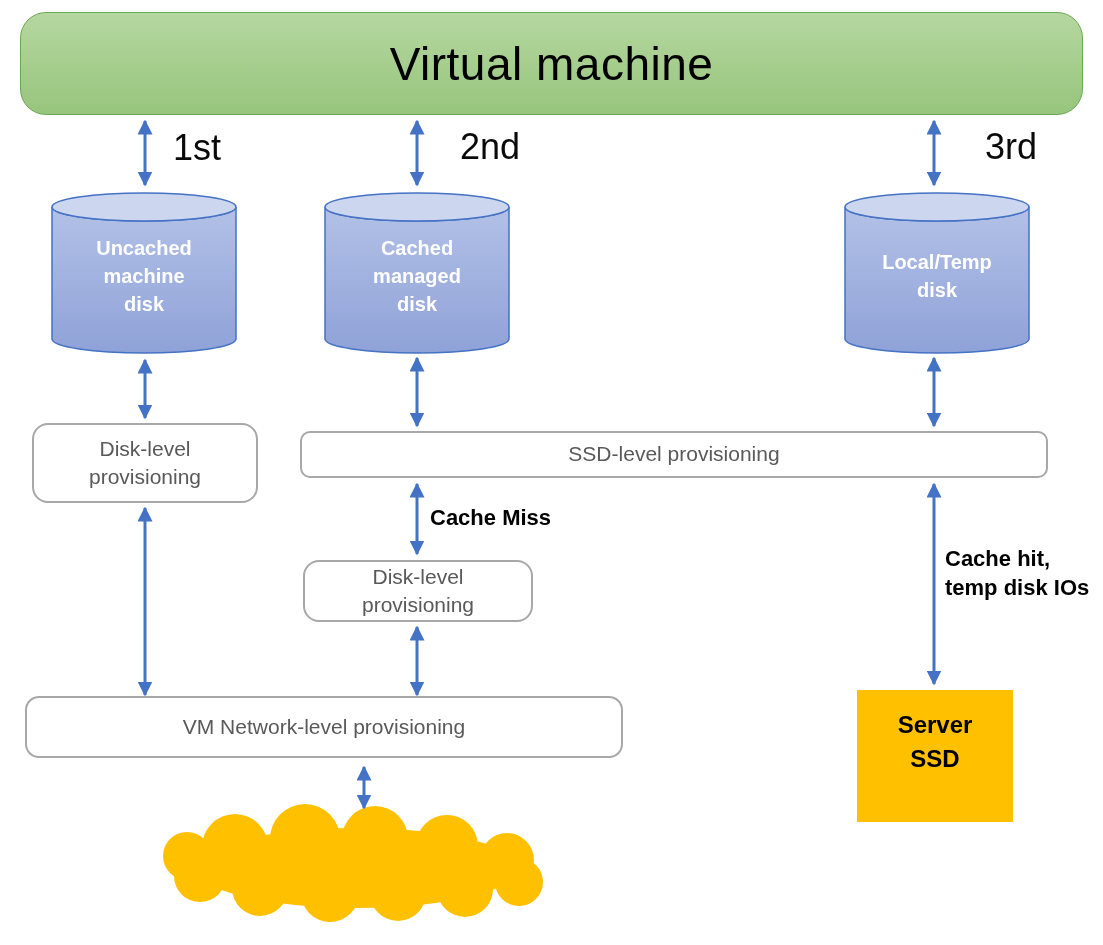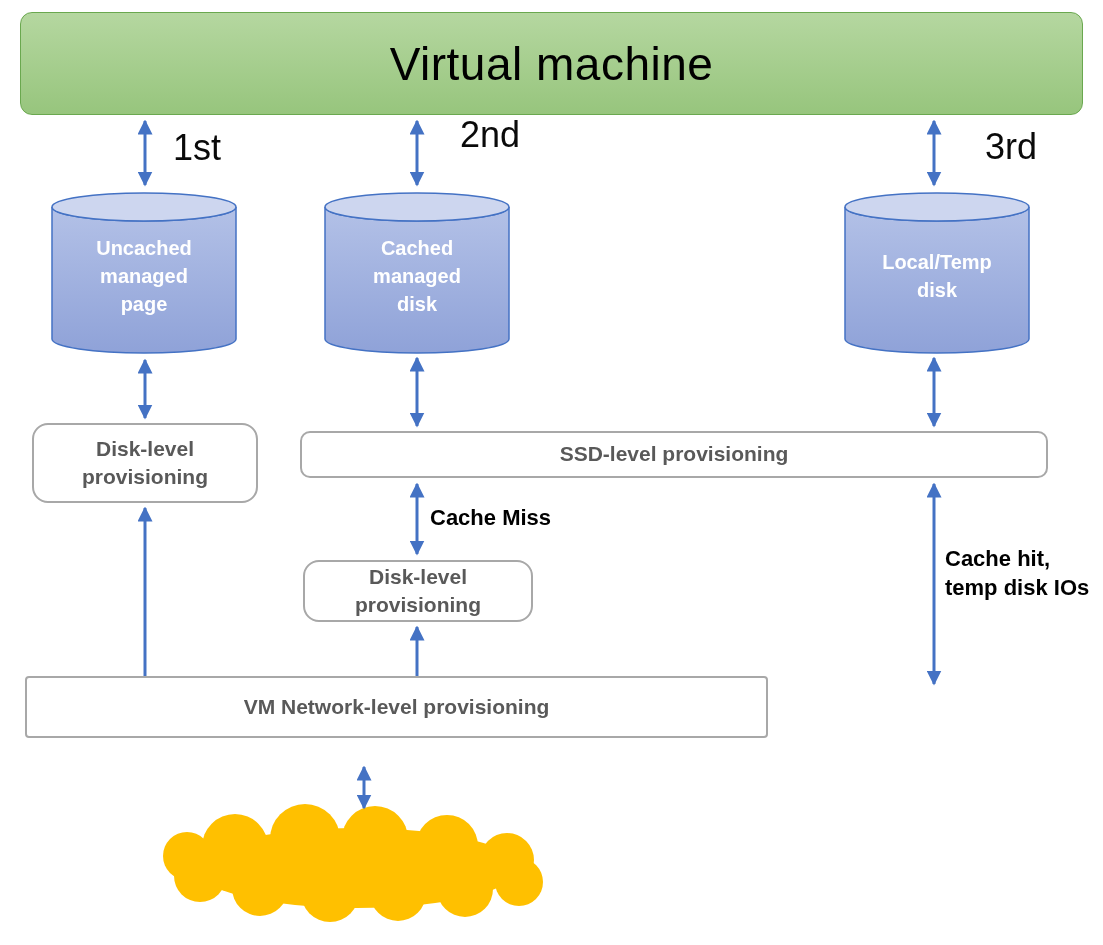--- a/index.html
+++ b/index.html
@@ -9,53 +9,53 @@
     background:#ffffff; overflow:hidden;
   }
   #shapes { position:absolute; left:0; top:0; width:1103px; height:945px; }
 
   .abs { position:absolute; box-sizing:border-box; }
 
   
   .vm-box {
     left:20px; top:12px; width:1063px; height:103px;
     border:1.6px solid var(--vm-border,#6aa84f);
-    border-radius:12px;
+    border-radius:26px;
     background:linear-gradient(180deg, var(--vm-fill-top,#b5d7a0) 0%, var(--vm-fill-bottom,#97c57d) 100%);
     display:flex; align-items:center; justify-content:center;
     font-size:46px; color:#000; letter-spacing:0.5px;
   }
 
   
   .order-label { font-size:36px; color:#0a0a0a; }
   .ord1 { left:173px; top:127px; }
-  .ord2 { left:460px; top:114px; }
+  .ord2 { left:460px; top:126px; }
   .ord3 { left:985px; top:126px; }
 
   
   .cyl-label {
     width:140px; height:128px; top:212px;
     display:flex; align-items:center; justify-content:center; text-align:center;
     color:#ffffff; font-weight:bold; font-size:20px; line-height:1.4;
   }
   .cyl1 { left:74px; }
   .cyl2 { left:347px; }
   .cyl3 { left:867px; }
 
   
   .grey-box {
     border:2px solid var(--box-border,#a8a8a8);
     background:#ffffff;
     display:flex; align-items:center; justify-content:center; text-align:center;
-    color:var(--box-text,#595959); font-weight:bold; font-size:21px; line-height:1.35;
+    color:var(--box-text,#595959); font-weight:normal; font-size:21px; line-height:1.35;
   }
   .disk-box-1 { left:32px;  top:423px; width:226px; height:80px; border-radius:16px; }
   .ssd-box    { left:300px; top:431px; width:748px; height:47px; border-radius:10px; }
   .disk-box-2 { left:303px; top:560px; width:230px; height:62px; border-radius:16px; }
-  .vmnet-box  { left:25px;  top:676px; width:743px; height:62px; border-radius:4px; }
+  .vmnet-box  { left:25px;  top:696px; width:598px; height:62px; border-radius:14px; }
   .disk-box-1 .inner, .disk-box-2 .inner { width:170px; }
 
   
   .annot { color:#000; font-weight:bold; font-size:22px; line-height:1.3; white-space:pre-line; }
   .cache-miss { left:430px; top:504px; }
   .cache-hit  { left:945px; top:545px; text-align:left; }
 
   
   .server-ssd {
     left:857px; top:690px; width:156px; height:132px;
@@ -133,21 +133,21 @@
 
   <div class="abs vm-box">
     <span>Virtual machine</span>
   </div>
 
   <div class="abs order-label ord1">1st</div>
   <div class="abs order-label ord2">2nd</div>
   <div class="abs order-label ord3">3rd</div>
 
   <div class="abs cyl-label cyl1">
-    <span style="width:120px;">Uncached managed page</span>
+    <span style="width:120px;">Uncached machine disk</span>
   </div>
   <div class="abs cyl-label cyl2">
     <span style="width:110px;">Cached managed disk</span>
   </div>
   <div class="abs cyl-label cyl3">
     <span style="width:120px;">Local/Temp disk</span>
   </div>
 
   <div class="abs grey-box disk-box-1">
     <span class="inner">Disk-level provisioning</span>
@@ -159,15 +159,19 @@
     <span class="inner">Disk-level provisioning</span>
   </div>
   <div class="abs grey-box vmnet-box">
     <span>VM Network-level provisioning</span>
   </div>
 
   <div class="abs annot cache-miss">Cache Miss</div>
   <div class="abs annot cache-hit">Cache hit,
 temp disk IOs</div>
 
+  <div class="abs server-ssd">
+    <span>Server
+SSD</span>
+  </div>
 
 
 </div>
 
 </body></html>

